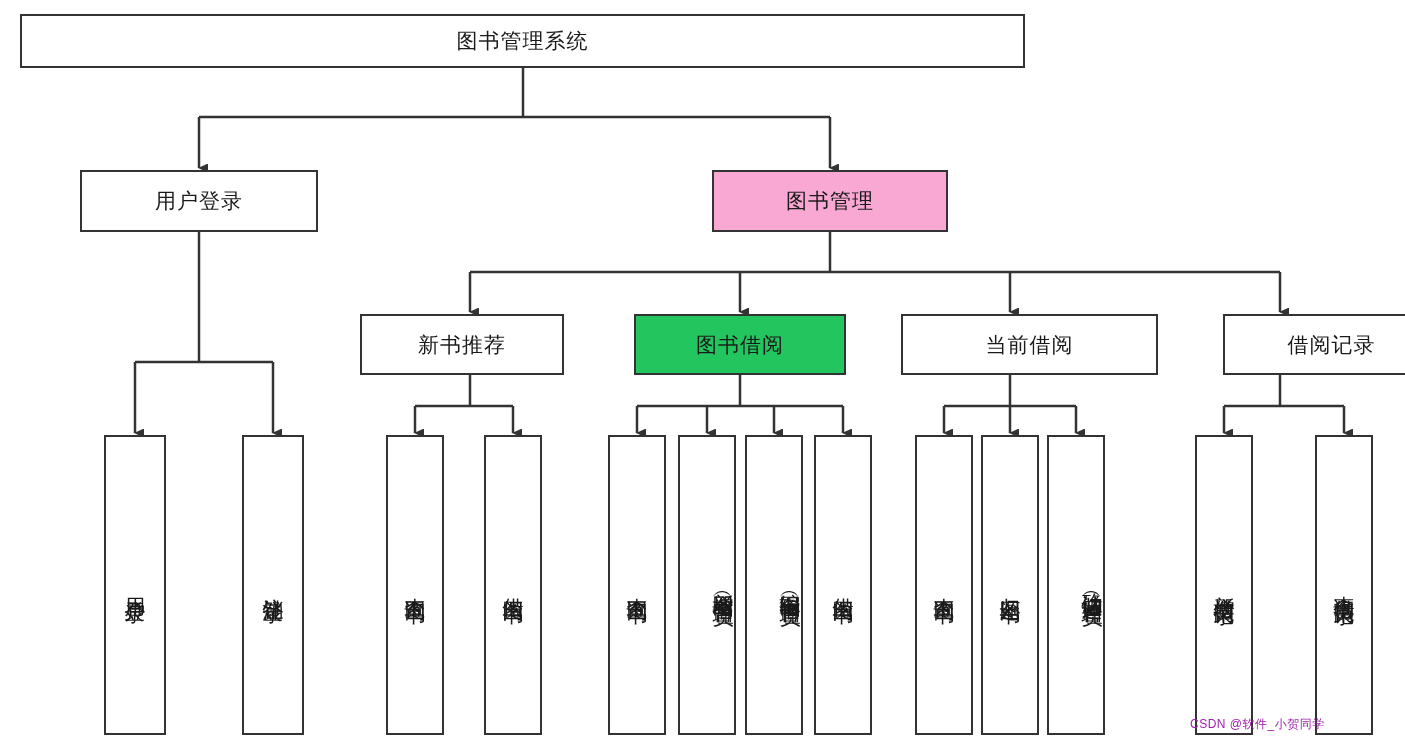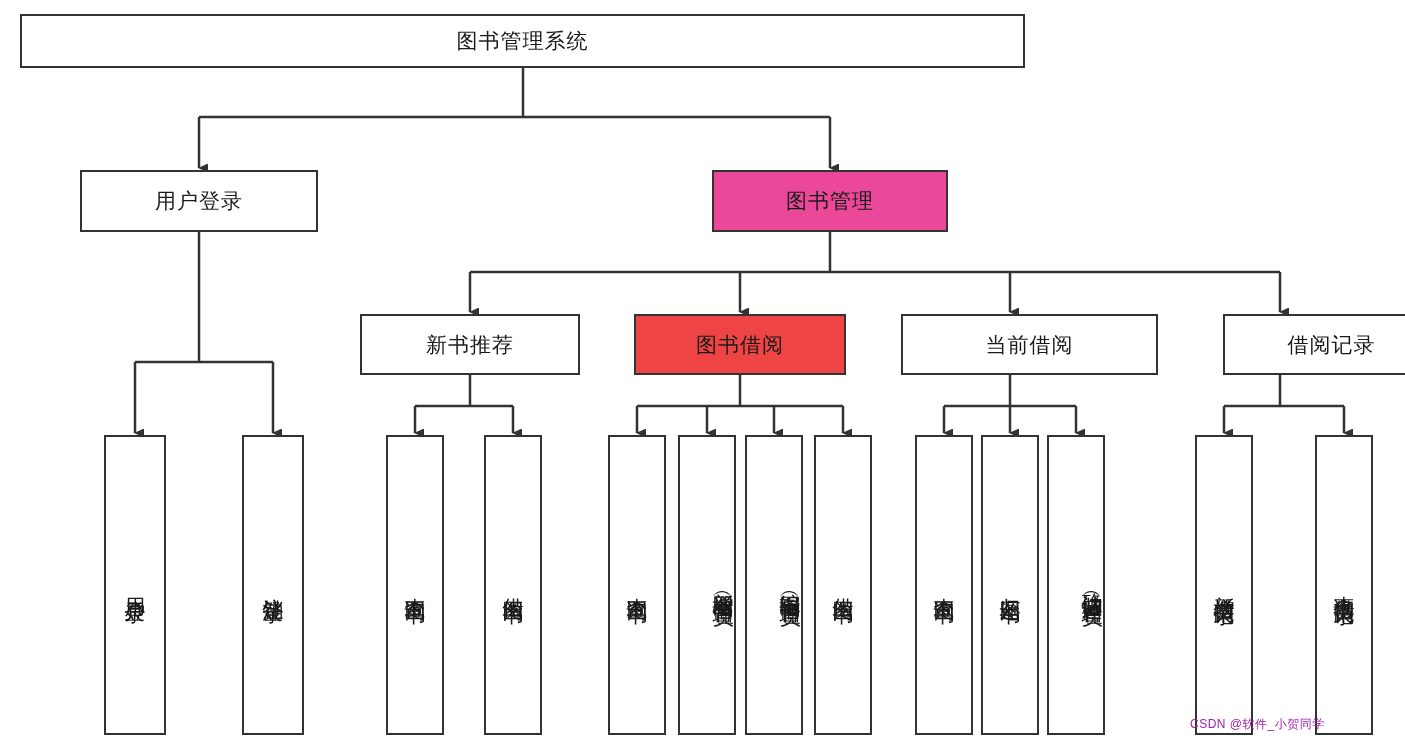--- a/index.html
+++ b/index.html
@@ -59,27 +59,27 @@
         <line x1="1344" y1="406" x2="1344" y2="433" stroke="#333333" stroke-width="2.5" marker-end="url(#arrowhead)"></line>
       </g>
   </svg>
   <div id="node-layer">
       <div class="node horiz" style="left: 20px; top: 14px; width: 1005px; height: 54px; border-color: rgb(51, 51, 51); background: rgb(255, 255, 255); color: rgb(26, 26, 26);">
         <span>图书管理系统</span>
       </div>
       <div class="node horiz" style="left: 80px; top: 170px; width: 238px; height: 62px; border-color: rgb(51, 51, 51); background: rgb(255, 255, 255); color: rgb(26, 26, 26);">
         <span>用户登录</span>
       </div>
-      <div class="node horiz" style="left: 712px; top: 170px; width: 236px; height: 62px; border-color: rgb(51, 51, 51); background: #ec4899; color: rgb(26, 26, 26);">
+      <div class="node horiz" style="left: 712px; top: 170px; width: 236px; height: 62px; border-color: rgb(51, 51, 51); background: #f9a8d4; color: rgb(26, 26, 26);">
         <span>图书管理</span>
       </div>
-      <div class="node horiz" style="left: 360px; top: 314px; width: 220px; height: 61px; border-color: rgb(51, 51, 51); background: rgb(255, 255, 255); color: rgb(26, 26, 26);">
+      <div class="node horiz" style="left: 360px; top: 314px; width: 204px; height: 61px; border-color: rgb(51, 51, 51); background: rgb(255, 255, 255); color: rgb(26, 26, 26);">
         <span>新书推荐</span>
       </div>
-      <div class="node horiz" style="left: 634px; top: 314px; width: 212px; height: 61px; border-color: rgb(51, 51, 51); background: #ef4444; color: rgb(26, 26, 26);">
+      <div class="node horiz" style="left: 634px; top: 314px; width: 212px; height: 61px; border-color: rgb(51, 51, 51); background: #22c55e; color: rgb(26, 26, 26);">
         <span>图书借阅</span>
       </div>
       <div class="node horiz" style="left: 901px; top: 314px; width: 257px; height: 61px; border-color: rgb(51, 51, 51); background: rgb(255, 255, 255); color: rgb(26, 26, 26);">
         <span>当前借阅</span>
       </div>
       <div class="node horiz" style="left: 1223px; top: 314px; width: 217px; height: 61px; border-color: rgb(51, 51, 51); background: rgb(255, 255, 255); color: rgb(26, 26, 26);">
         <span>借阅记录</span>
       </div>
       <div class="node vert midtext" style="left: 104px; top: 435px; width: 62px; height: 300px; border-color: rgb(51, 51, 51); background: rgb(255, 255, 255); color: rgb(26, 26, 26);">
         <span>用户登录</span>

